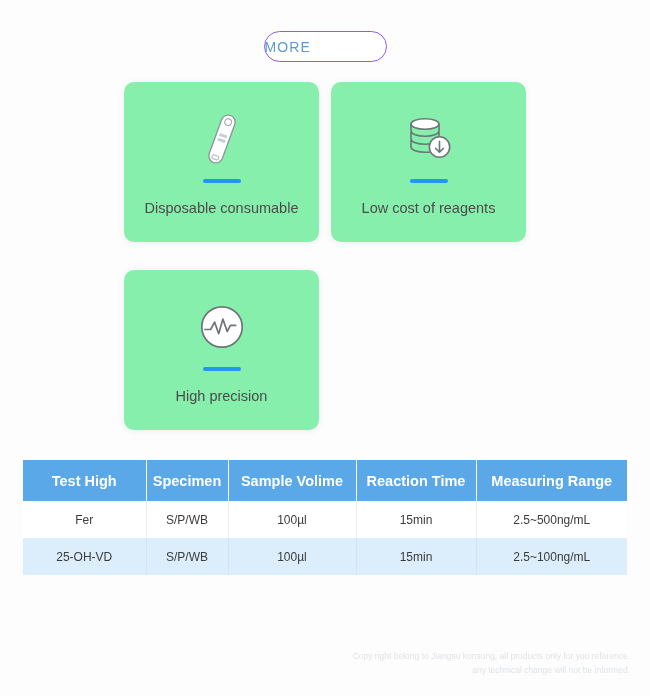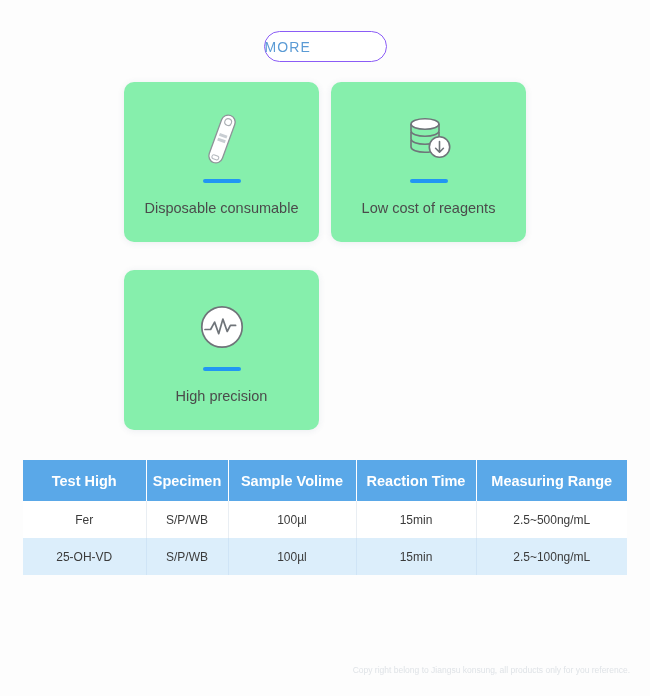--- a/index.html
+++ b/index.html
@@ -213,13 +213,14 @@
         <td>100µl</td>
         <td>15min</td>
         <td>2.5~100ng/mL</td>
       </tr>
     </tbody>
   </table>
 </div>
 
 <div class="footer">
   <div>Copy right belong to Jiangsu konsung, all products only for you reference.</div>
+  <div>any technical change will not be informed.</div>
 </div>
 
 </body></html>

